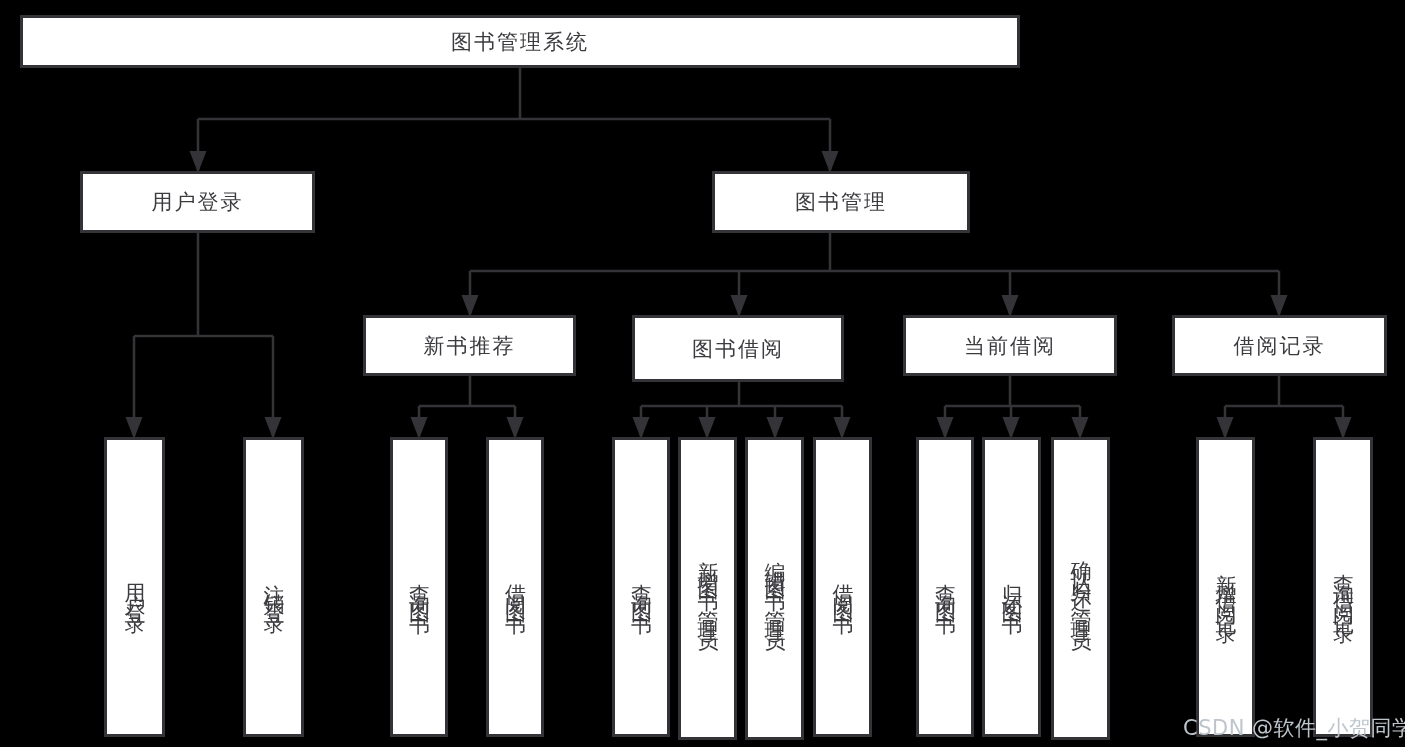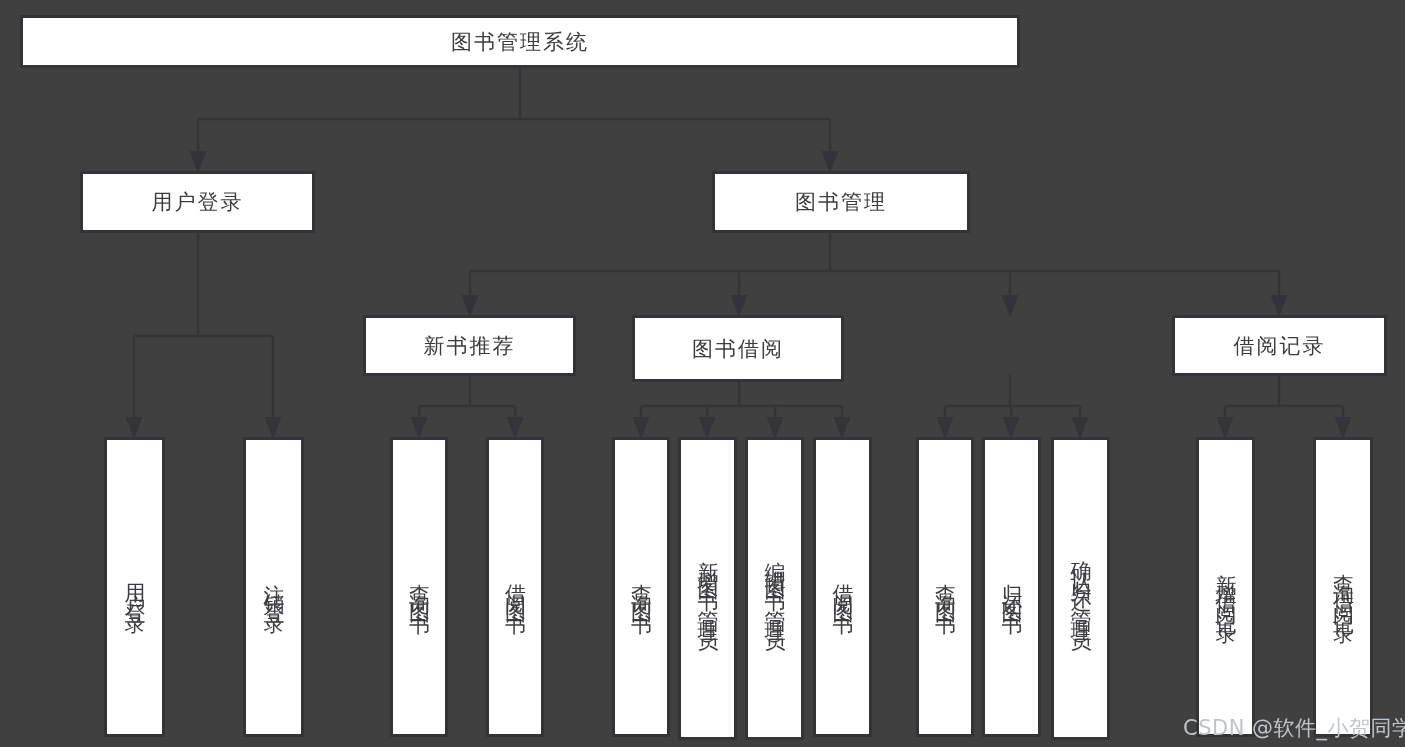--- a/index.html
+++ b/index.html
@@ -1,21 +1,21 @@
 <!DOCTYPE html>
 <html><head>
 <meta charset="utf-8">
 <style>
   * { margin: 0; padding: 0; box-sizing: border-box; }
   html, body { background: #ffffff; }
   body {
     width: 1405px; height: 747px; overflow: hidden;
     font-family: "DejaVu Sans", "Liberation Sans", sans-serif;
   }
-  .stage { position: relative; width: 1405px; height: 747px; background: #404040; }
+  .stage { position: relative; width: 1405px; height: 747px; background: #000000; }
   .edges { position: absolute; left: 0; top: 0; width: 1405px; height: 747px; }
   .box {
     position: absolute;
     border: 3px solid #343438;
     background: #ffffff;
     display: flex; align-items: center; justify-content: center;
     color: #3c3c40;
   }
   .box.h .lbl { font-size: 21px; letter-spacing: 2px; white-space: nowrap; }
   .box.v .lbl {
@@ -80,20 +80,23 @@
   <div class="box h" style="left:712px; top:171px; width:258px; height:62px;">
     <span class="lbl">图书管理</span>
   </div>
 
   <div class="box h" style="left:363px; top:315px; width:213px; height:61px;text-align:center;">
     <span class="lbl">新书推荐</span>
   </div>
   <div class="box h" style="left:632px; top:315px; width:212px; height:67px;">
     <span class="lbl">图书借阅</span>
   </div>
+  <div class="box h" style="left:903px; top:315px; width:214px; height:61px;">
+    <span class="lbl">当前借阅</span>
+  </div>
   <div class="box h" style="left:1172px; top:315px; width:215px; height:61px;">
     <span class="lbl">借阅记录</span>
   </div>
 
   <div class="box v" style="left:104px; top:437px; width:61px; height:300px;">
     <span class="lbl">用户登录</span>
   </div>
   <div class="box v" style="left:243px; top:437px; width:61px; height:300px;">
     <span class="lbl">注销登录</span>
   </div>

